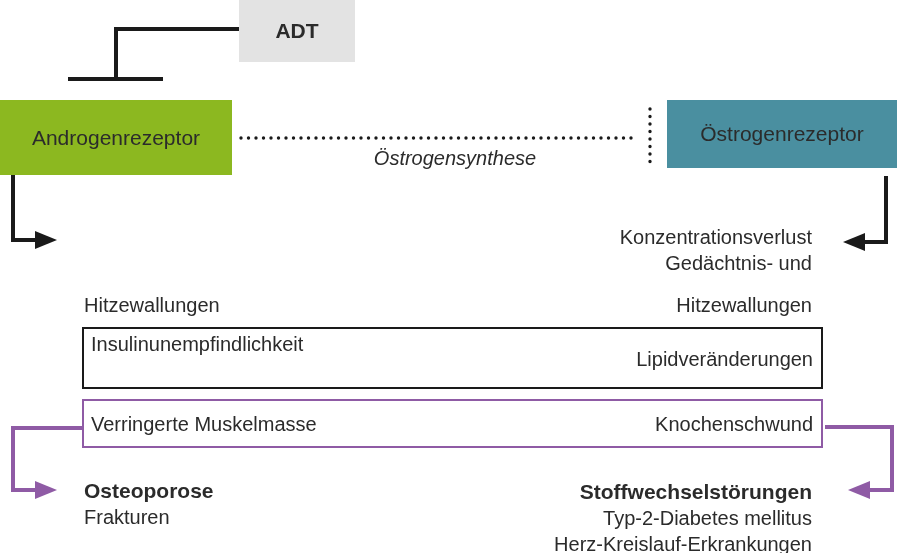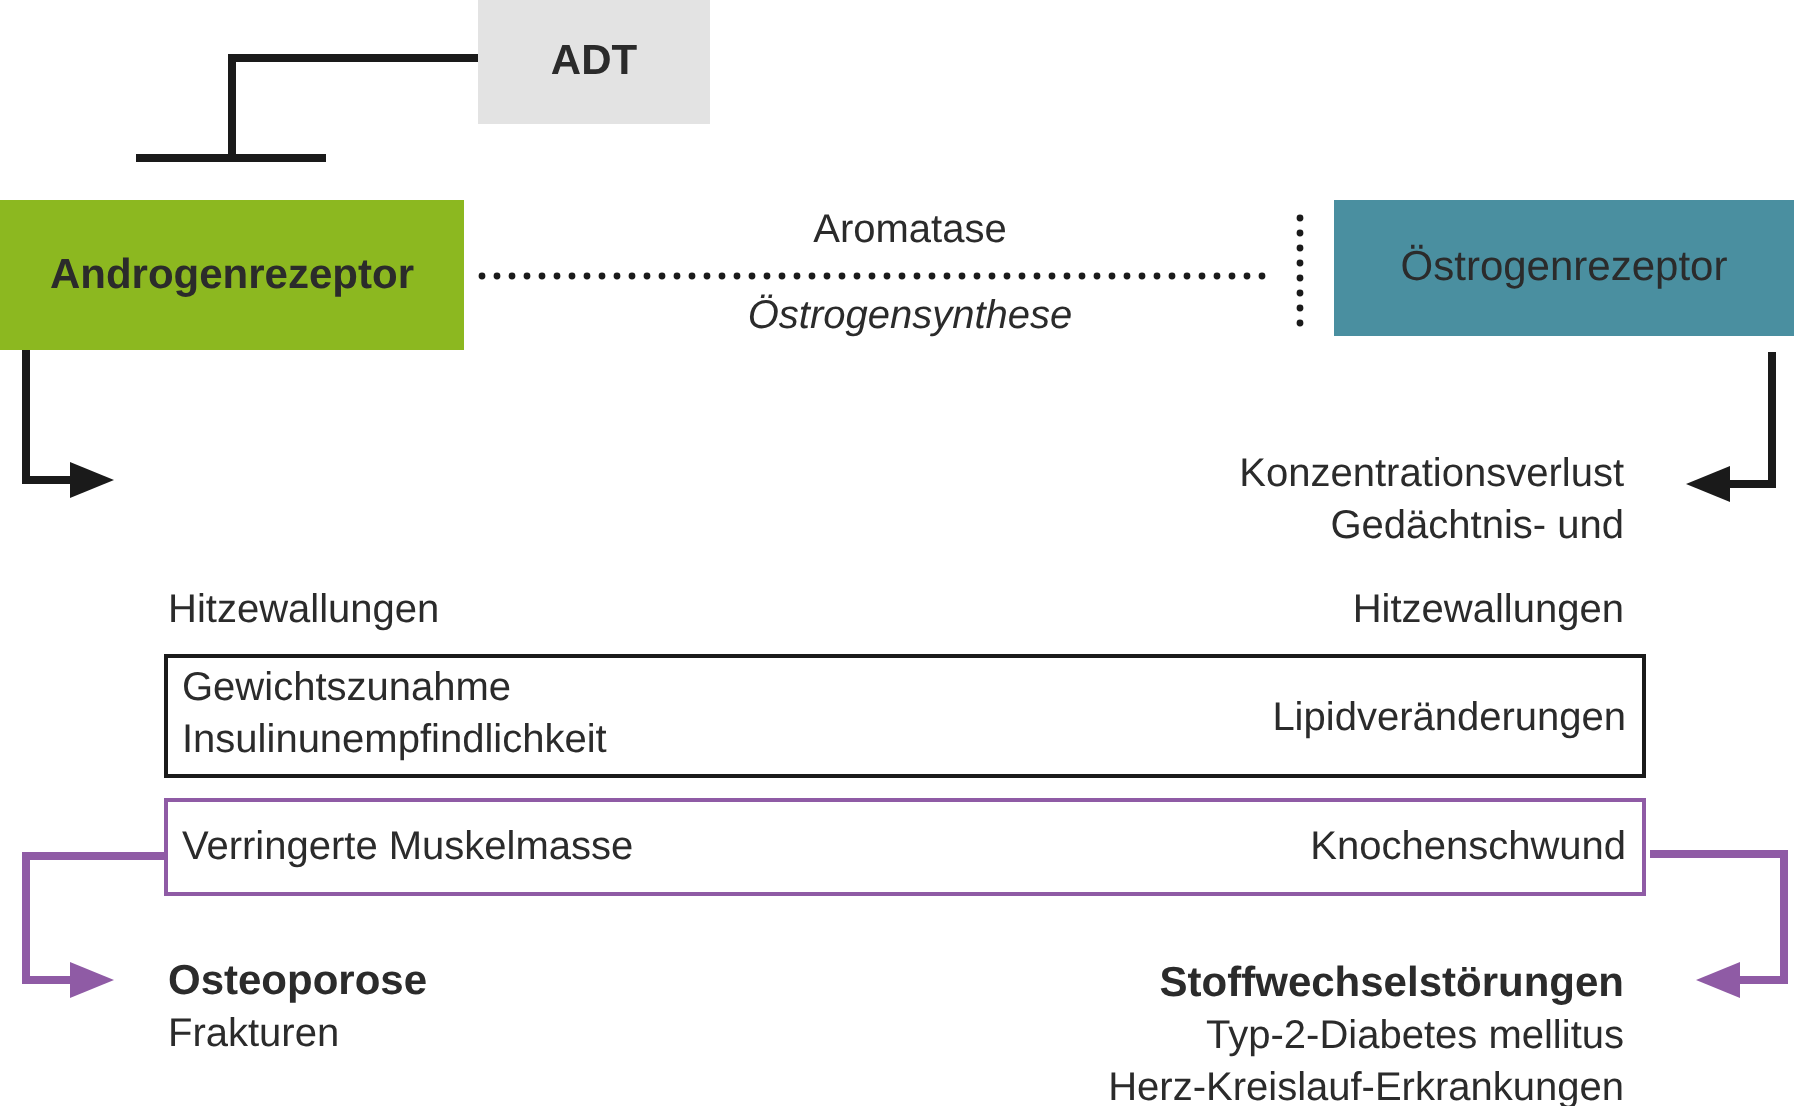--- a/index.html
+++ b/index.html
@@ -8,21 +8,21 @@
   }
   html,body{margin:0;padding:0;background:#fff;}
   .canvas{
     position:relative; width:900px; height:553px; background:var(--bg);
     font-family:"Liberation Sans", sans-serif; color:var(--text); overflow:hidden;
   }
   .canvas svg{position:absolute; left:0; top:0; width:900px; height:553px; z-index:0;}
   .node{position:absolute; z-index:1; box-sizing:border-box;}
   .fillbox{display:flex; align-items:center; justify-content:center; font-size:21px;}
   .adt{left:239px; top:0; width:116px; height:62px; background:var(--gray); font-weight:700; font-size:21px;}
-  .androgen{left:0; top:100px; width:232px; height:75px; background:var(--green);font-weight:bold;}
+  .androgen{left:0; top:100px; width:232px; height:75px; background:var(--green);}
   .estrogen{left:667px; top:100px; width:230px; height:68px; background:var(--teal);}
   .pathway-label{left:330px; width:250px; text-align:center; font-size:20px;}
   .enzyme{top:104px;}
   .process{top:147px; font-style:italic;}
   .ltext{left:84px; font-size:20px; line-height:26px; white-space:nowrap;}
   .rtext{right:88px; font-size:20px; line-height:26px; text-align:right; white-space:nowrap;}
   .erectile{top:226px;}
   .hotflash-l{top:292px;}
   .memory{top:224px;}
   .hotflash-r{top:292px;}
@@ -72,34 +72,32 @@
     <span>ADT</span>
   </div>
 
   <div class="node fillbox androgen">
     <span>Androgenrezeptor</span>
   </div>
   <div class="node fillbox estrogen">
     <span>Östrogenrezeptor</span>
   </div>
 
-  <div class="node pathway-label enzyme">Aromatase</div>
   <div class="node pathway-label process">Östrogensynthese</div>
 
   <div class="node ltext hotflash-l">Hitzewallungen</div>
 
   <div class="node rtext memory">
     <div>Konzentrationsverlust</div>
     <div>Gedächtnis- und</div>
   </div>
   <div class="node rtext hotflash-r">Hitzewallungen</div>
 
   <div class="node outline-box metabolic">
     <div class="box-left">
-      <div>Gewichtszunahme</div>
       <div>Insulinunempfindlichkeit</div>
     </div>
     <div class="box-right">Lipidveränderungen</div>
   </div>
 
   <div class="node outcome-l">
     <div class="outcome-title">Osteoporose</div>
     <div>Frakturen</div>
   </div>
 

